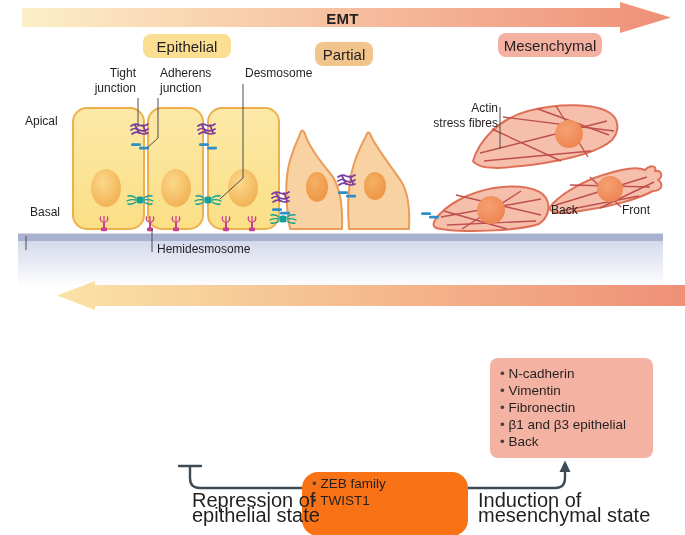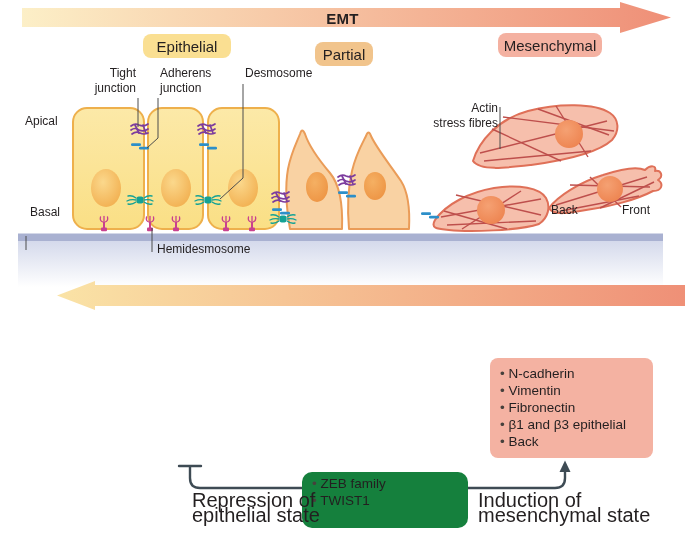--- a/index.html
+++ b/index.html
@@ -17,22 +17,22 @@
   .badge.mes{left:487px;top:33px;width:104px;background:#F4B1A1;}
   .boxwrap{position:absolute;left:75px;top:324px;width:290px;height:134px;display:flex;gap:2px;z-index:3;}
   .box{box-sizing:border-box;z-index:3;}
   .box ul{margin:0;padding:0;list-style:none;}
   .box li{font-size:13.5px;line-height:17px;padding-left:13px;text-indent:-13px;}
   .box li::before{content:"• ";color:#46413c;}
   .box.yellow{width:200px;background:#FAE096;border-radius:10px 0 0 10px;padding:7px 6px 6px 12px;}
   .box.orange{flex:1;background:#F2CA94;border-radius:0 10px 10px 0;padding:7px 4px 6px 10px;}
   .box.pink{position:absolute;left:490px;top:358px;width:163px;height:100px;background:#F4B2A2;
             border-radius:8px;padding:7px 4px 6px 10px;}
-  .box.gray{position:absolute;left:302px;top:472px;width:166px;height:56px;background:#15803d;
-            border-radius:10px;padding:3px 4px 3px 10px;}
+  .box.gray{position:absolute;left:302px;top:472px;width:166px;height:64px;background:#f97316;
+            border-radius:16px;padding:3px 4px 3px 10px;}
   .conn-lbl{position:absolute;z-index:3;font-size:20px;line-height:15px;white-space:pre-line;}
 </style>
 </head>
 <body>
 
 <div id="fig">
 
   <svg id="shapes" width="685" height="535" viewBox="0 0 685 535">
     <defs>
       <linearGradient id="gEMT" gradientUnits="userSpaceOnUse" x1="22" y1="0" x2="671" y2="0">

